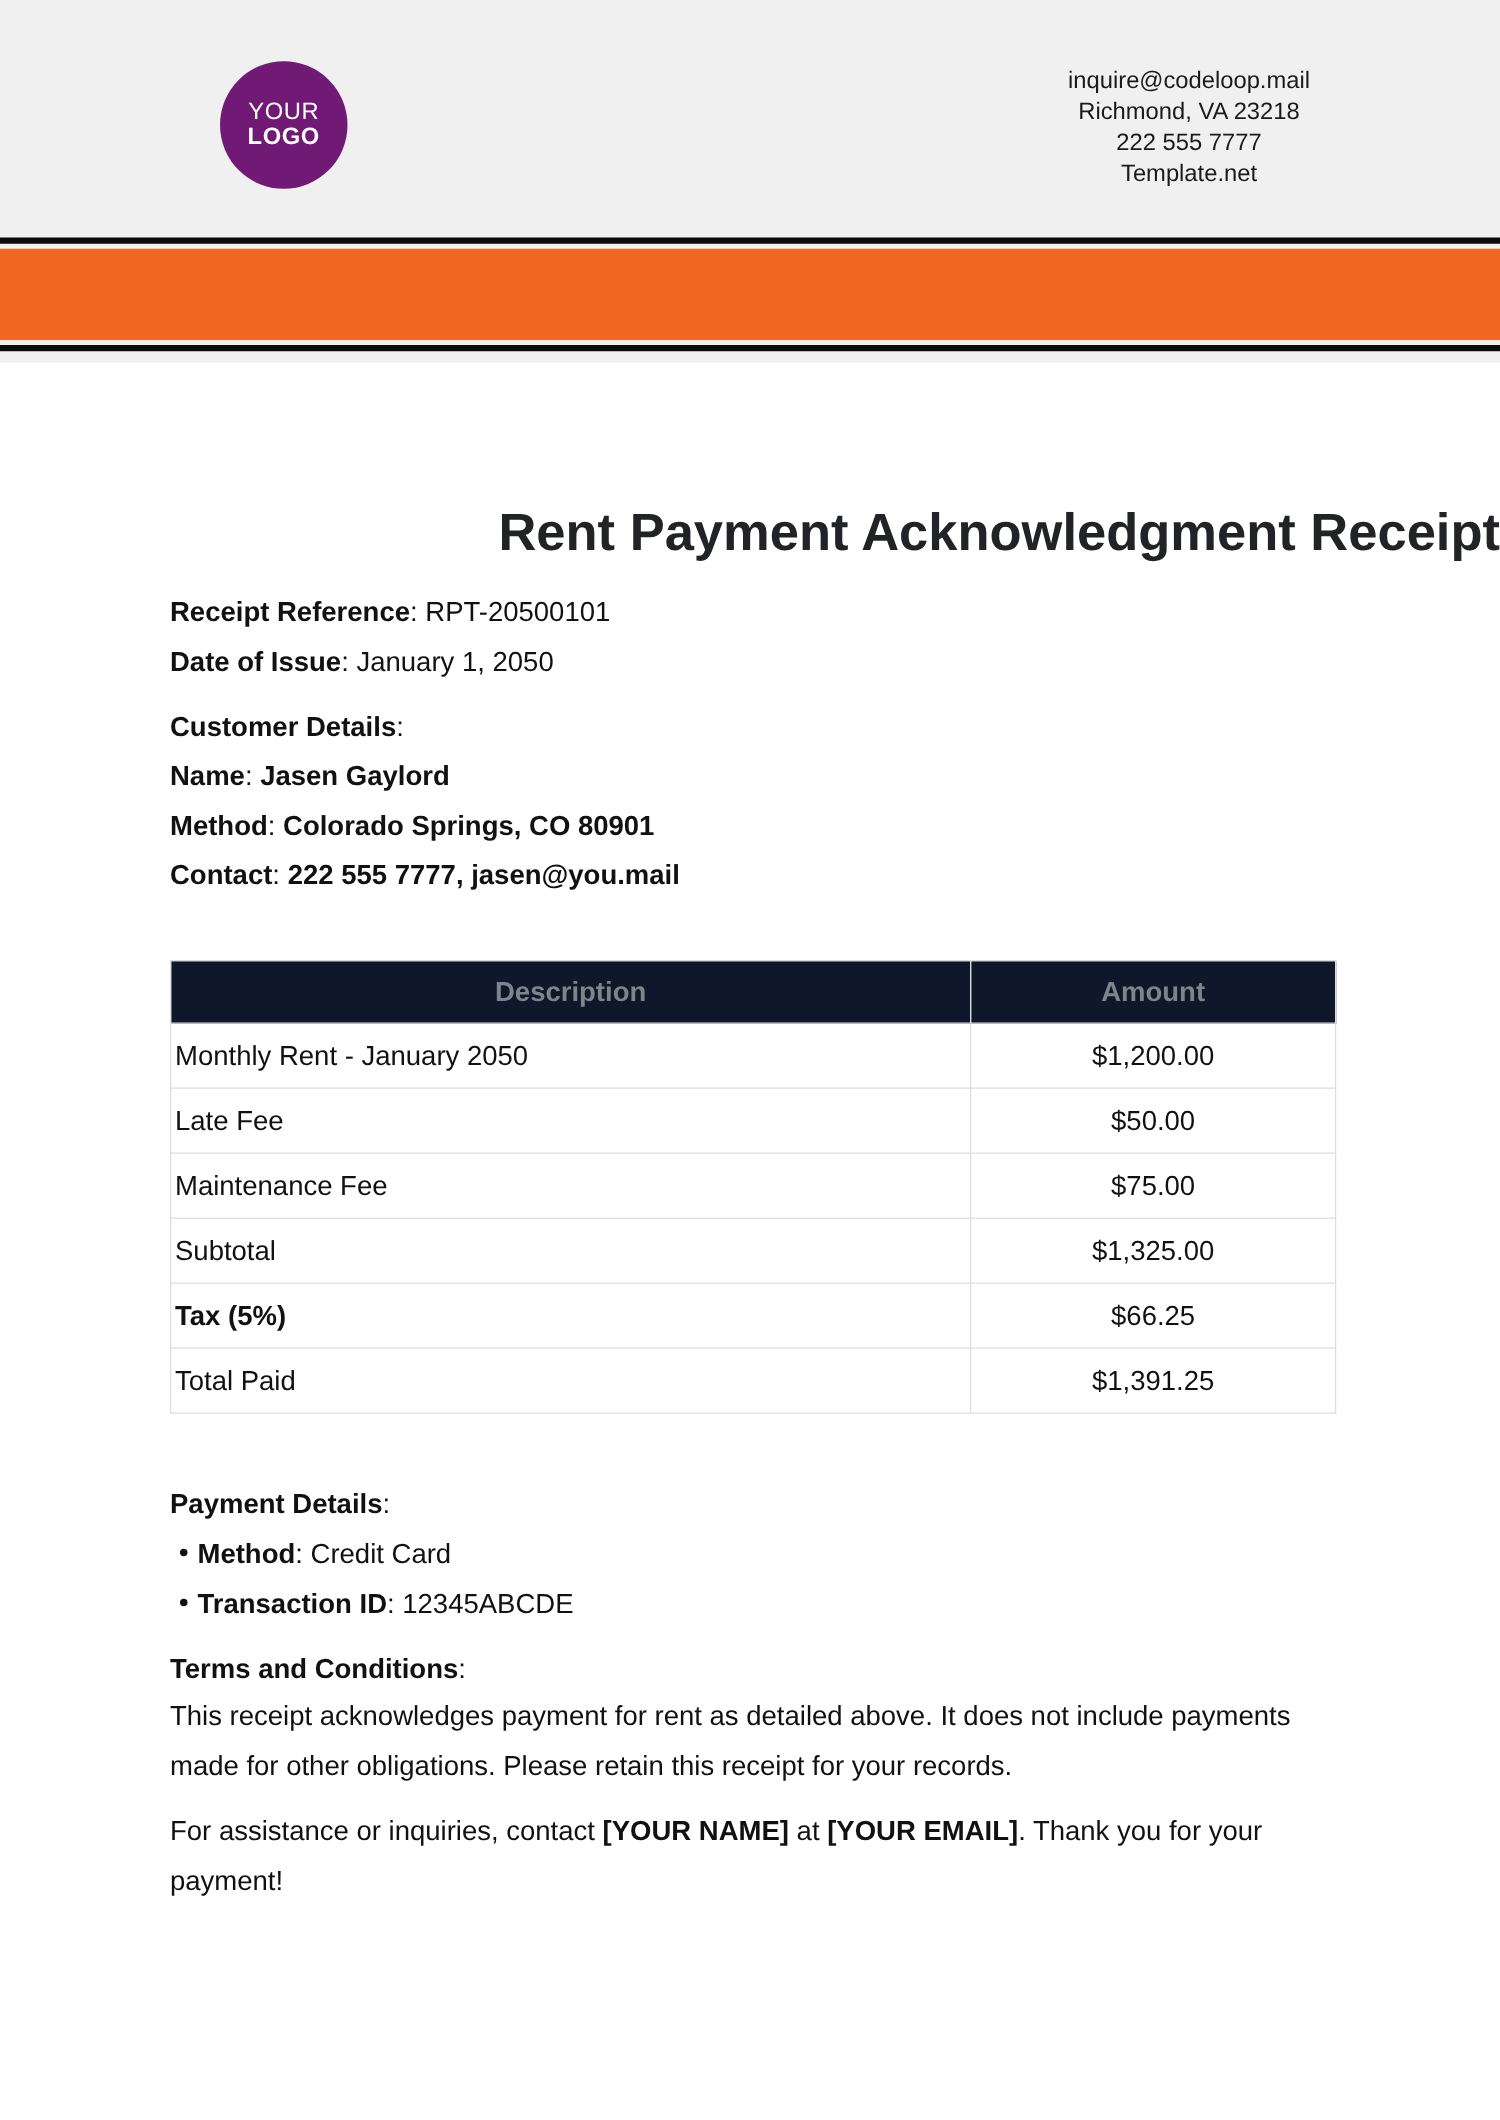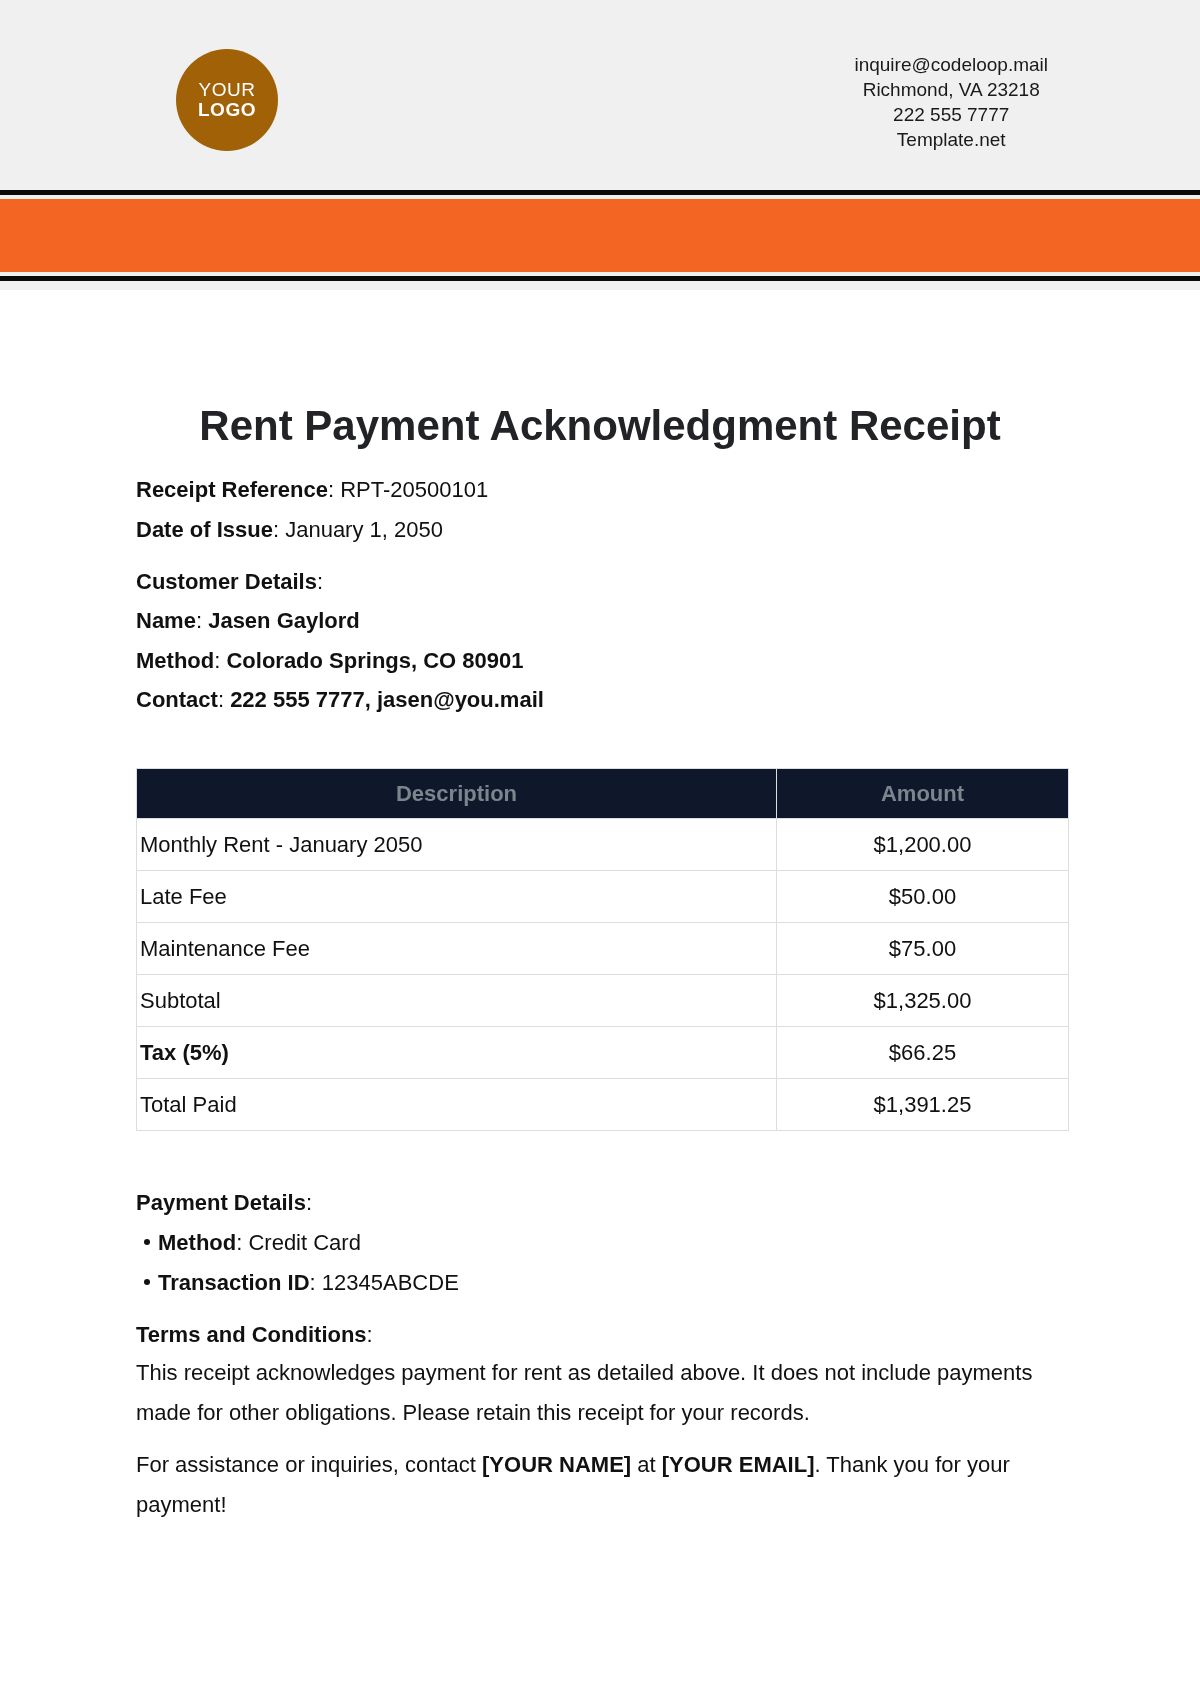--- a/index.html
+++ b/index.html
@@ -1,31 +1,31 @@
 <!DOCTYPE html>
 <html><head>
   <meta charset="utf-8">
   <style>
     * { box-sizing: border-box; margin: 0; padding: 0; }
     html, body { width: 1200px; height: 1696px; background: #ffffff; }
     body { font-family: "Liberation Sans", sans-serif; color: #111111; position: relative; overflow: hidden; }
 
     .header-band { position: absolute; left: 0; top: 0; width: 1200px; height: 290px; background: #f0f0f0; }
-    .logo { position: absolute; left: 176px; top: 49px; width: 102px; height: 102px; border-radius: 50%; background: #a16207; color: #fff; display: flex; flex-direction: column; align-items: center; justify-content: center; line-height: 1.05; }
+    .logo { position: absolute; left: 176px; top: 49px; width: 102px; height: 102px; border-radius: 50%; background: #701a75; color: #fff; display: flex; flex-direction: column; align-items: center; justify-content: center; line-height: 1.05; }
     .logo .l1 { font-size: 19px; font-weight: 300; letter-spacing: 0.5px; }
     .logo .l2 { font-size: 19px; font-weight: 700; letter-spacing: 0.5px; }
 
     .contact { position: absolute; right: 152px; top: 52px; text-align: center; font-size: 19px; line-height: 25px; color: #1a1a1a; }
     .contact div { white-space: nowrap; }
 
     .stripe-black-top { position: absolute; left: 0; top: 190px; width: 1200px; height: 5px; background: #0a0a0a; }
     .stripe-orange { position: absolute; left: 0; top: 199px; width: 1200px; height: 73px; background: #f26522; }
     .stripe-black-bottom { position: absolute; left: 0; top: 276px; width: 1200px; height: 5px; background: #0a0a0a; }
 
-    .title { position: absolute; left: 0; top: 402px; width: 1200px; text-align: center; font-size: 42px; font-weight: 700; color: #222326; }
+    .title { position: absolute; left: 0; top: 402px; width: 1200px; text-align: right; font-size: 42px; font-weight: 700; color: #222326; }
 
     .info { position: absolute; left: 136px; font-size: 22px; color: #111; white-space: nowrap; }
     .info b { font-weight: 700; }
 
     .receipt-table { position: absolute; left: 136px; top: 768px; width: 933px; border-collapse: collapse; font-size: 22px; }
     .receipt-table th, .receipt-table td { border: 1.5px solid #dcdde0; height: 52px; }
     .receipt-table th { background: #0f172a; color: #7b858d; font-weight: 700; text-align: center; height: 50px; }
     .receipt-table td.desc { padding-left: 3px; text-align: left; width: 640px; margin-left: 27px; }
     .receipt-table td.amt { text-align: center; }
     .receipt-table tr.bold td { font-weight: 400; }

